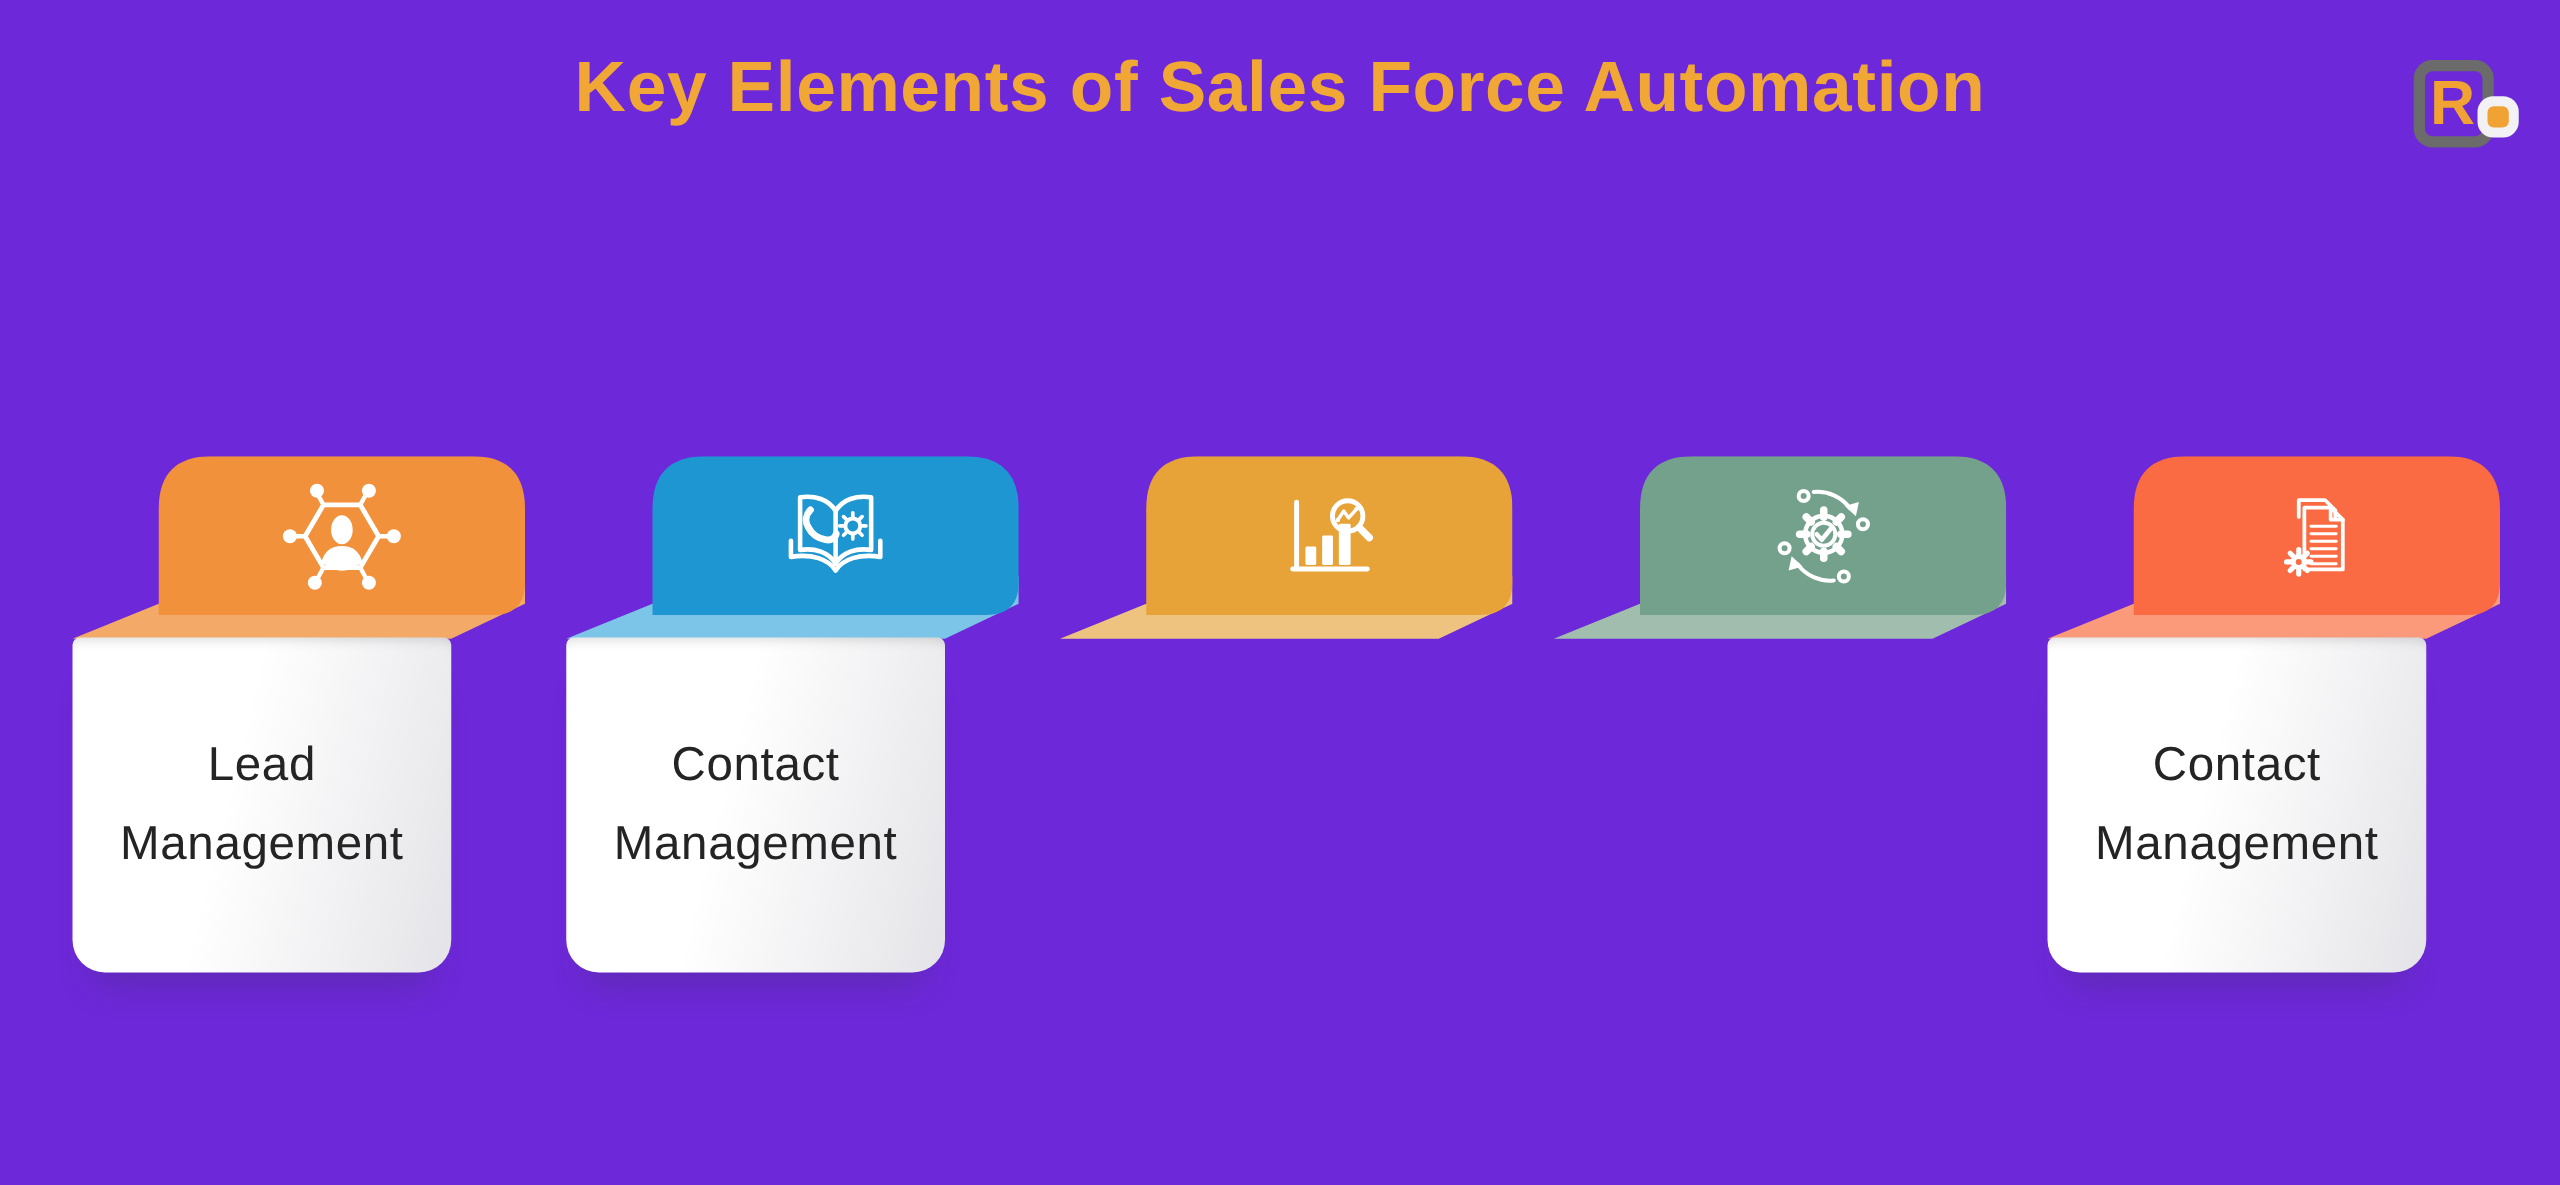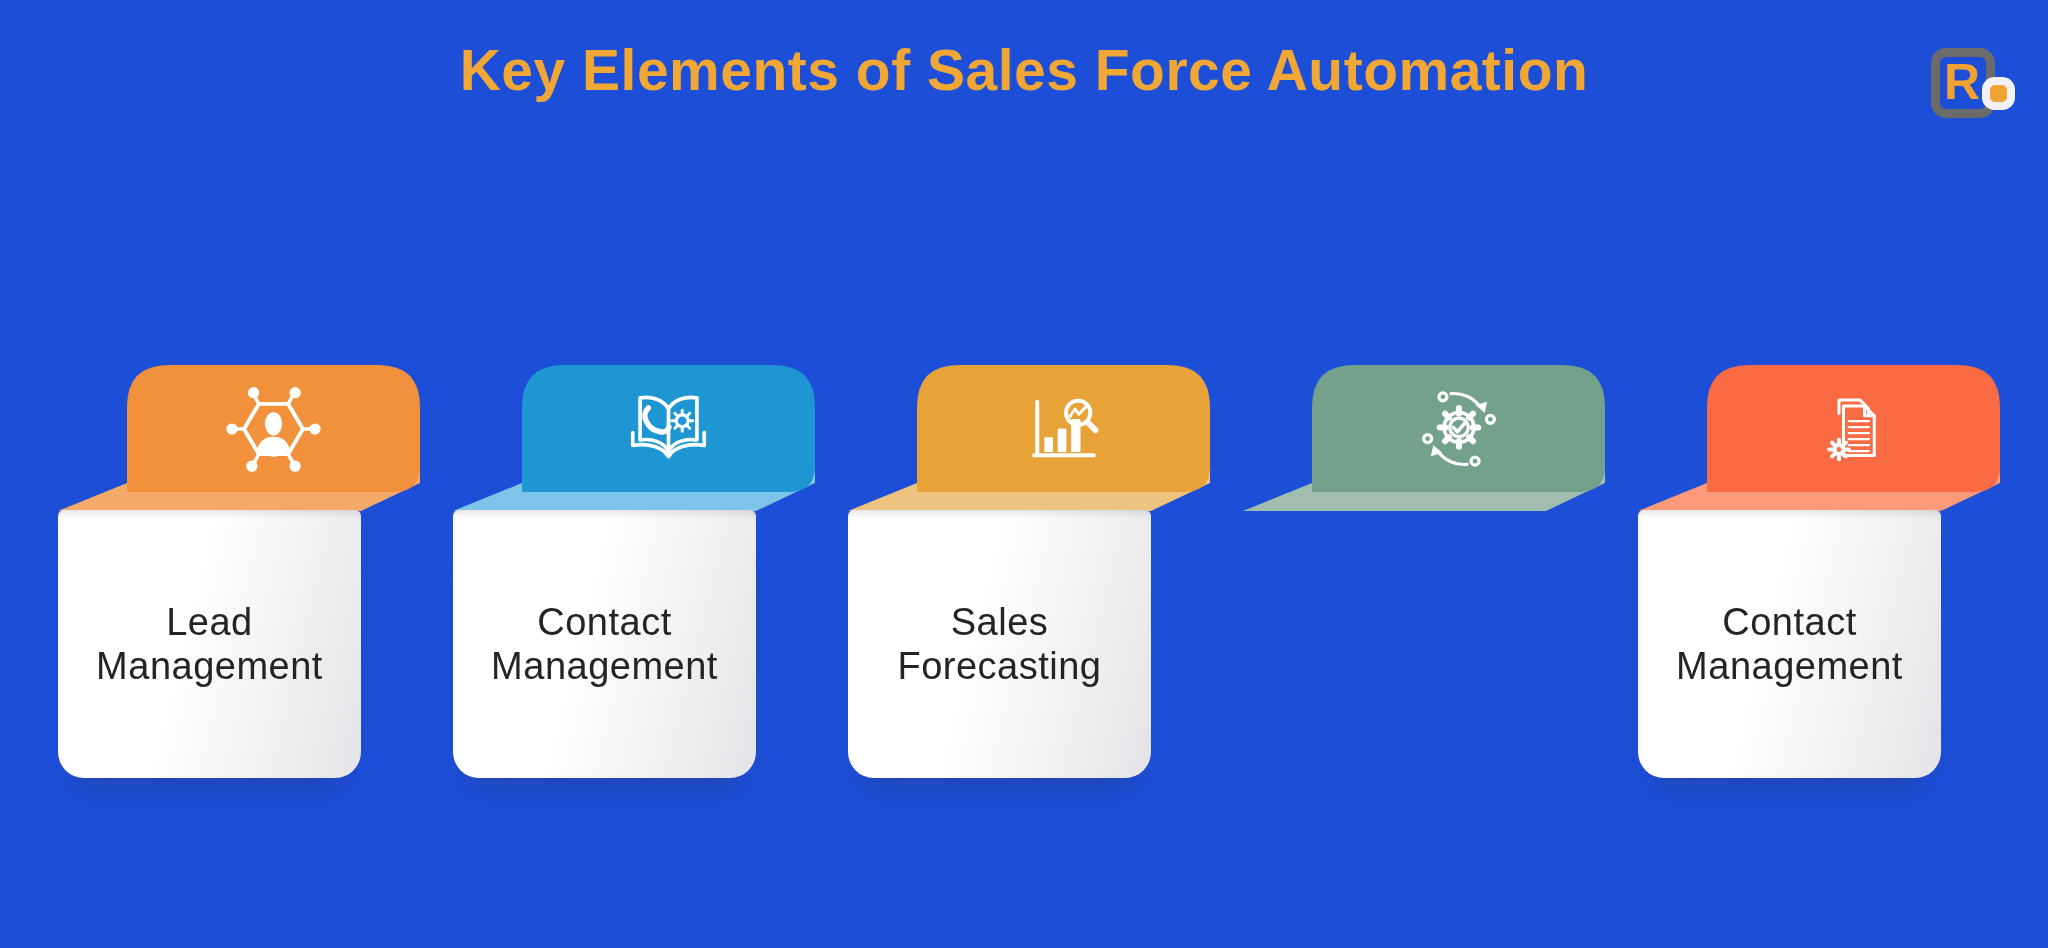--- a/index.html
+++ b/index.html
@@ -51,31 +51,31 @@
   .card-body{
     position:absolute;left:0;top:145px;width:303px;height:268px;
     background:linear-gradient(104deg,#ffffff 42%,#f0f0f2 74%,#e5e5e9 97%);
     border-radius:6px 6px 26px 26px;
     box-shadow:0 26px 28px -18px rgba(50,50,70,0.28),
                inset 0 9px 9px -7px rgba(0,0,0,0.14);
     display:flex;align-items:center;justify-content:center;
   }
   .card-label{
     white-space:pre-line;text-align:center;
-    font-size:38px;line-height:44px;font-weight:500;
+    font-size:38px;line-height:63px;font-weight:500;
     letter-spacing:0.5px;color:#242424;
   }
 
   .icon-stroke{stroke:#ffffff;fill:none;stroke-linecap:round;stroke-linejoin:round;}
   .icon-fill{fill:#ffffff;stroke:none;}
 </style>
 </head>
 <body>
 
-<div class="stage" style="background: #1d4ed8;">
+<div class="stage" style="background: #6d28d9;">
 
   <div class="page-title" style="color: rgb(240, 167, 53);">Key Elements of Sales Force Automation</div>
 
   <div class="logo">
     <span class="logo-letter">R</span>
     <span class="logo-dot"></span>
   </div>
 
   <div class="card-unit u1" style="--tab: #F2913B; --flap: #F3A967;">
     <svg class="header-svg" viewBox="0 0 362 150">
@@ -154,24 +154,20 @@
           <rect x="48" y="50" width="11" height="30" rx="1.5"></rect>
           <rect x="65" y="38" width="12" height="42" rx="1.5"></rect>
         </g>
         <circle class="icon-stroke" stroke-width="5" cx="74" cy="30" r="15.5"></circle>
         <line class="icon-stroke" stroke-width="7.5" x1="86" y1="42" x2="96" y2="52"></line>
         <polyline class="icon-stroke" stroke-width="3.5" points="64,34 70,25 75,32 83,23"></polyline>
         <circle class="icon-fill" cx="64" cy="34" r="2.3"></circle>
         <circle class="icon-fill" cx="83" cy="23" r="2.3"></circle>
       </svg>
     </div>
-    <div class="card-body">
-      <div class="card-label">Sales
-Forecasting</div>
-    </div>
   </div>
 
   <div class="card-unit u4" style="--tab: #74A18C; --flap: #A0BDAE;">
     <svg class="header-svg" viewBox="0 0 362 150">
       <path class="flap-shape" d="M 69,118 L 330,118 L 330,96 L 362,96 L 362,118 L 303,146 L 0,146 Z"></path>
       <path class="tab-shape" d="M 111,0 H 320 Q 362,0 362,42 V 101 Q 362,127 336,127 H 69 V 42 Q 69,0 111,0 Z"></path>
     </svg>
     <div class="tab-icon-wrap">
       <svg width="90" height="84" viewBox="0 0 112 104">
         <g class="icon-stroke" stroke-width="7.5">

